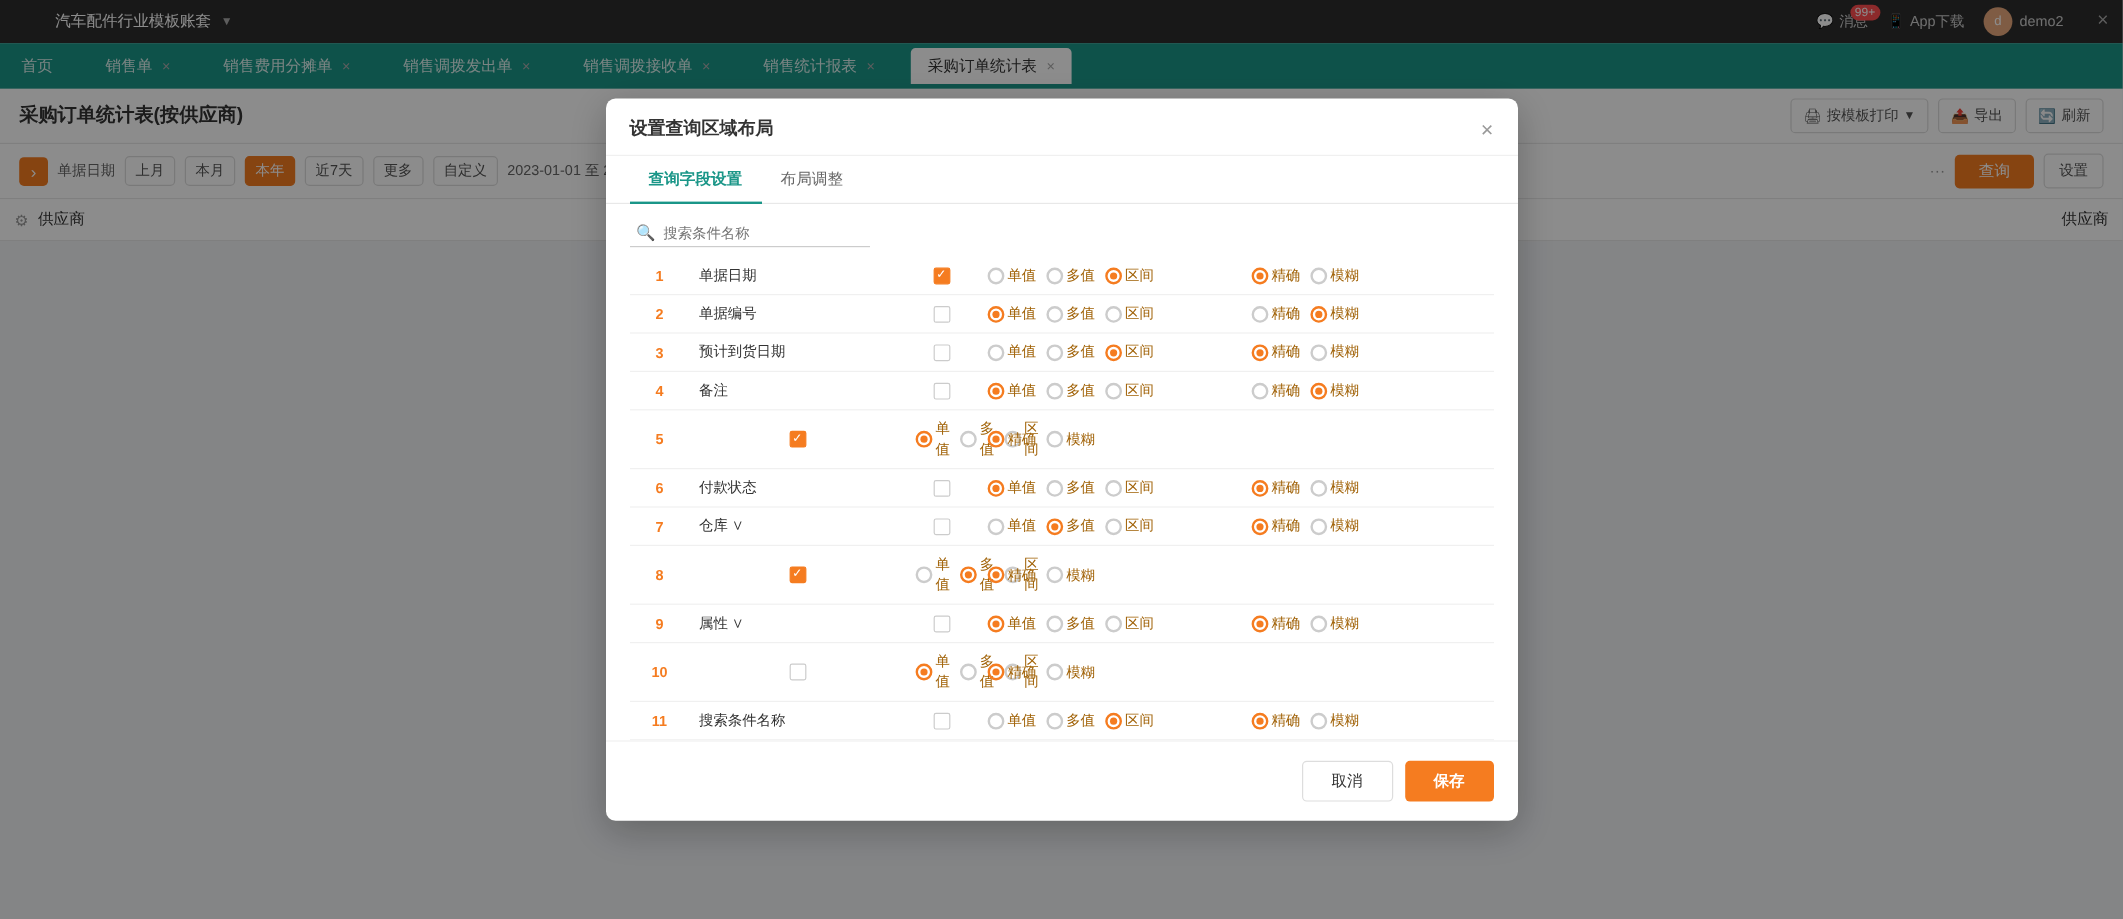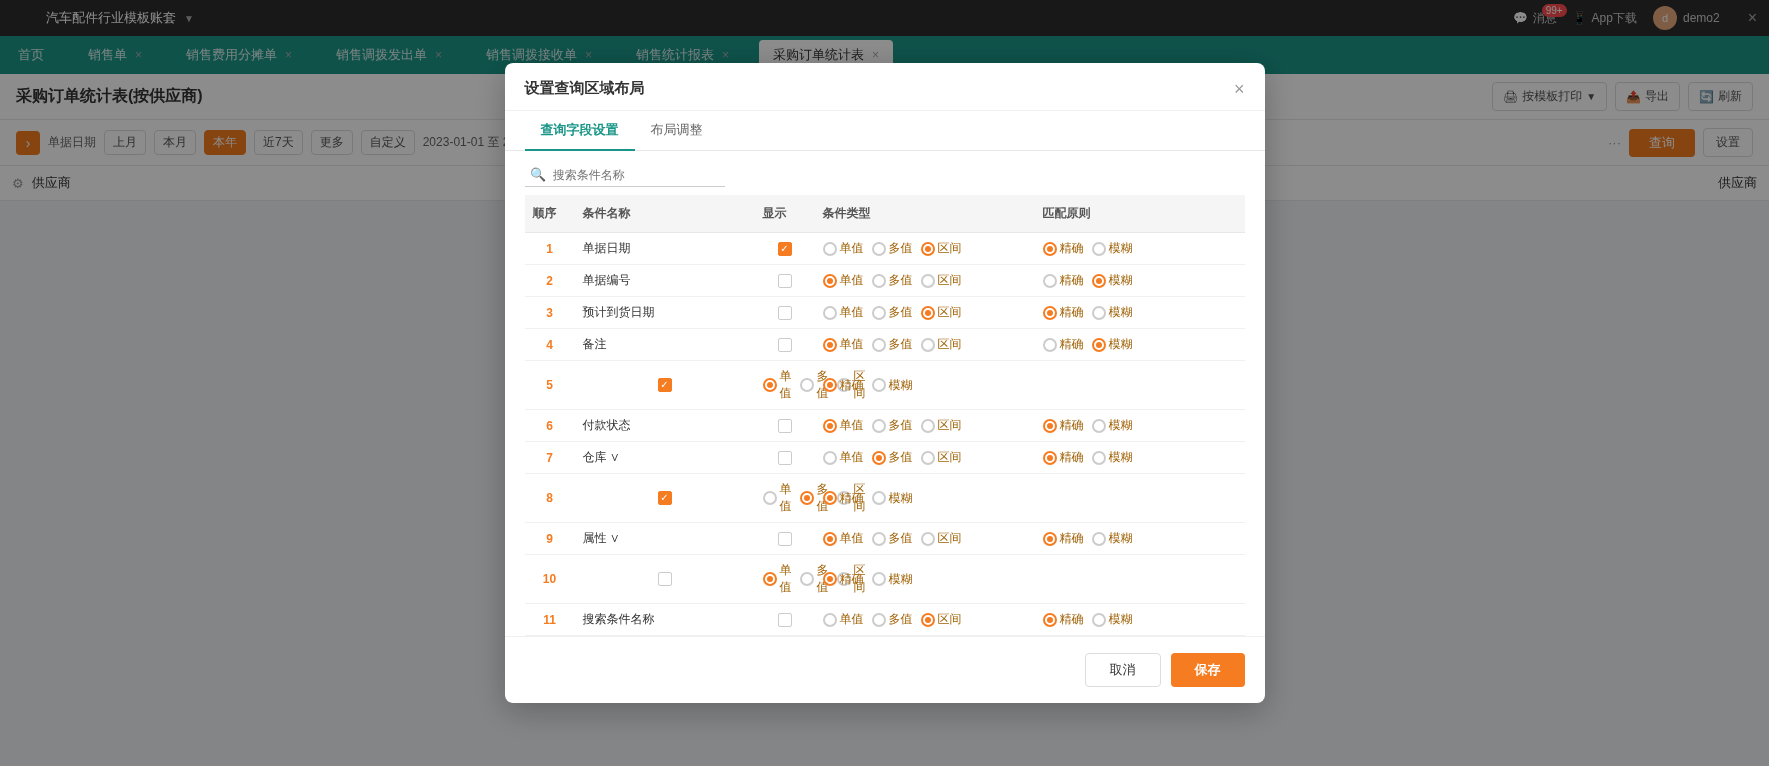--- a/index.html
+++ b/index.html
@@ -333,29 +333,20 @@
       </div>
     </div>
 
     <div class="modal-search">
       <div class="search-input-wrap">
         <span style="color:#aaa;font-size:13px;">🔍</span>
         <input type="text" placeholder="搜索条件名称" style="">
       </div>
     </div>
 
-    <div style="padding: 0 20px;">
-      <div class="mt-header">
-        <div>顺序</div>
-        <div>条件名称</div>
-        <div>显示</div>
-        <div>条件类型</div>
-        <div>匹配原则</div>
-      </div>
-    </div>
 
     <div class="modal-table" id="modal-table-body">
 
     <div class="mt-row">
     <div class="mt-cell num">1</div>
     <div class="mt-cell">单据日期</div>
     <div class="mt-cell cb-wrap">
       <span class="checkbox checked"></span>
     </div>
     <div class="mt-cell">

